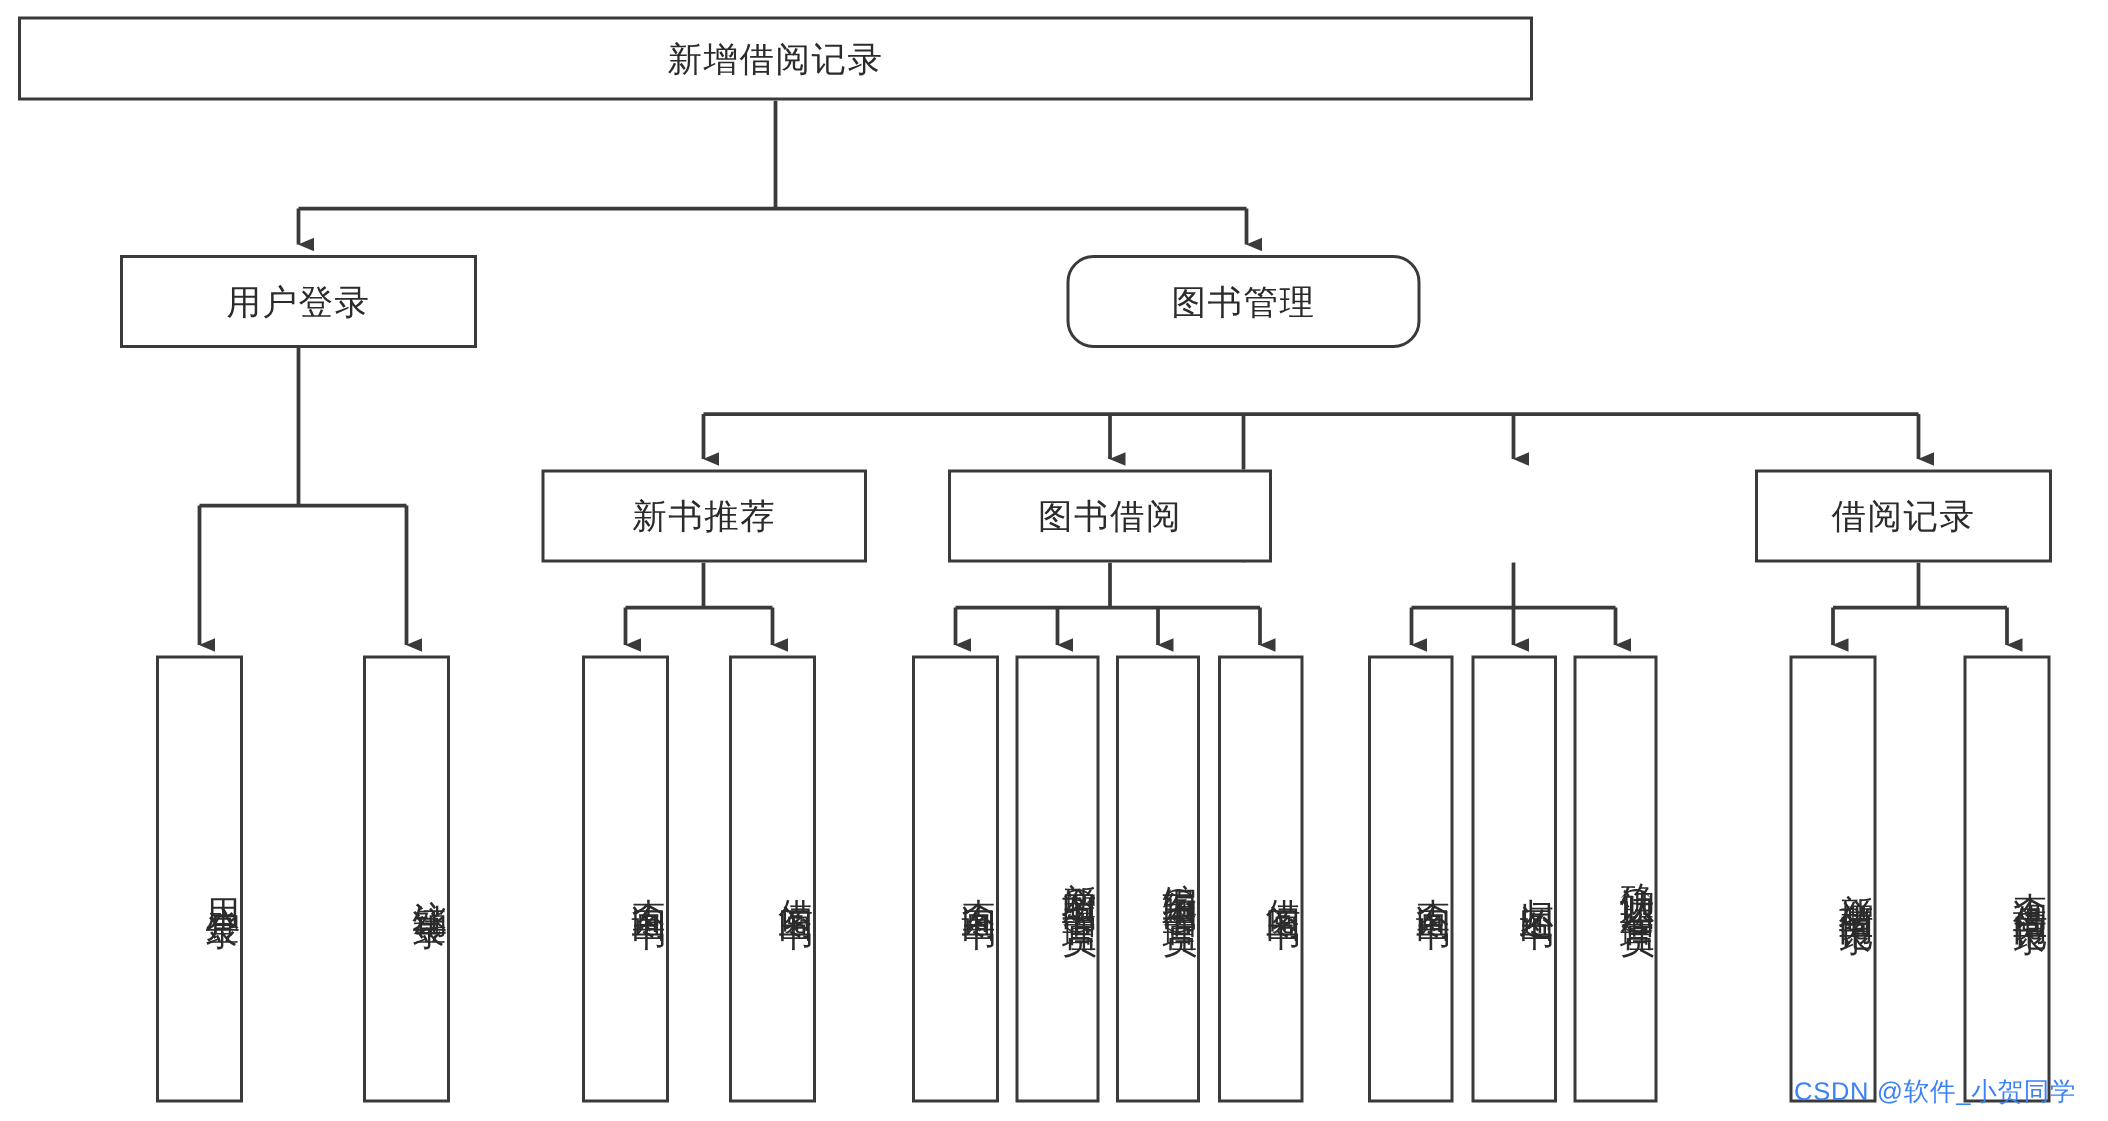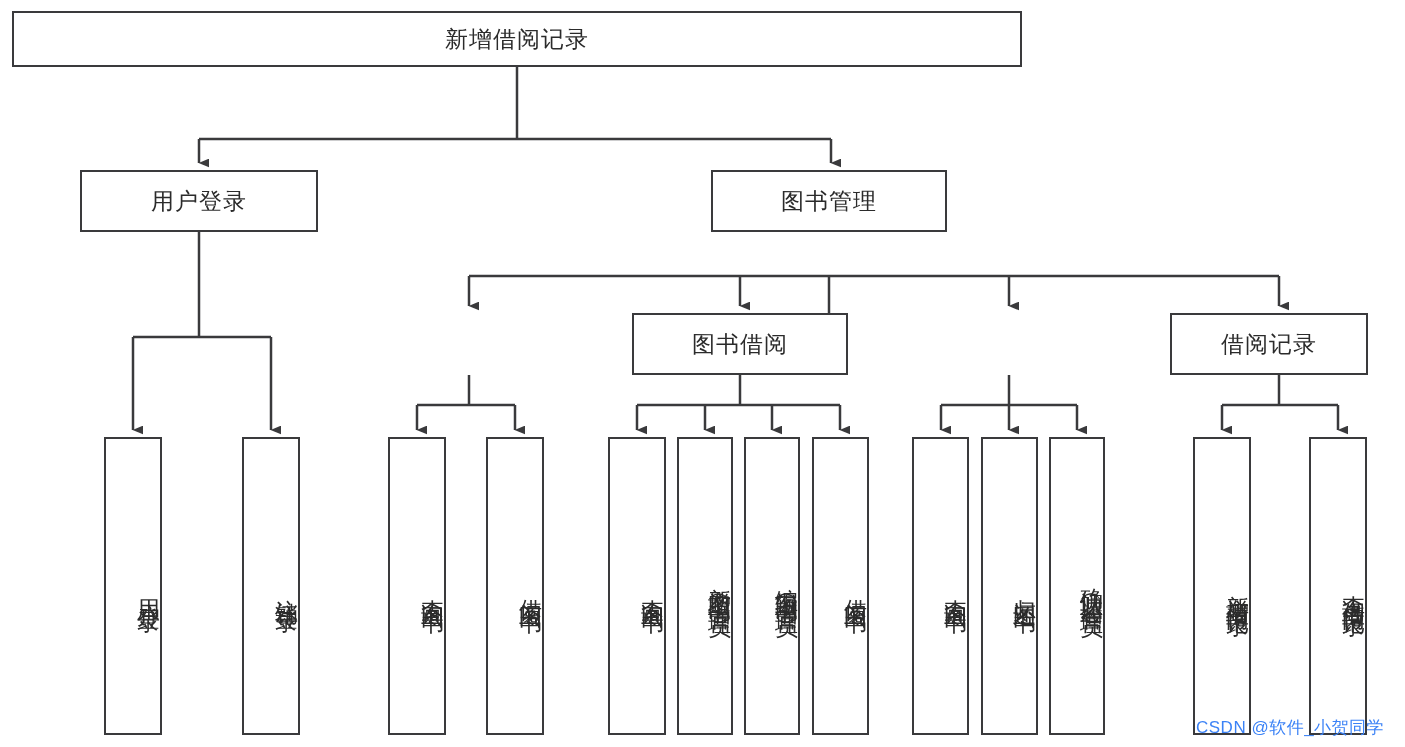--- a/index.html
+++ b/index.html
@@ -112,22 +112,23 @@
       <path d="M 1279 375 L 1279 405"></path>
       <path d="M 1222 405 L 1338 405"></path>
       <path d="M 1222 405 L 1222 430" marker-end="url(#arrow)"></path>
       <path d="M 1338 405 L 1338 430" marker-end="url(#arrow)"></path>
     </g>
   </svg>
 
   <div class="node horiz" style="left:12px;top:11px;width:1010px;height:56px;">新增借阅记录</div>
 
   <div class="node horiz" style="left:80px;top:170px;width:238px;height:62px;">用户登录</div>
-  <div class="node horiz" style="left:711px;top:170px;width:236px;height:62px;">图书管理</div>
+  <div class="node horiz" style="left:711px;top:170px;width:236px;height:62px;border-radius:18px;">图书管理</div>
 
+  <div class="node horiz" style="left:361px;top:313px;width:217px;height:62px;">新书推荐</div>
   <div class="node horiz" style="left:632px;top:313px;width:216px;height:62px;">图书借阅</div>
   <div class="node horiz" style="left:1170px;top:313px;width:198px;height:62px;">借阅记录</div>
 
   <div class="node vert" style="left:104px;top:437px;width:58px;height:298px;">用户登录</div>
   <div class="node vert" style="left:242px;top:437px;width:58px;height:298px;">注销登录</div>
 
   <div class="node vert" style="left:388px;top:437px;width:58px;height:298px;">查询图书</div>
   <div class="node vert" style="left:486px;top:437px;width:58px;height:298px;">借阅图书</div>
 
   <div class="node vert" style="left:608px;top:437px;width:58px;height:298px;">查询图书</div>

